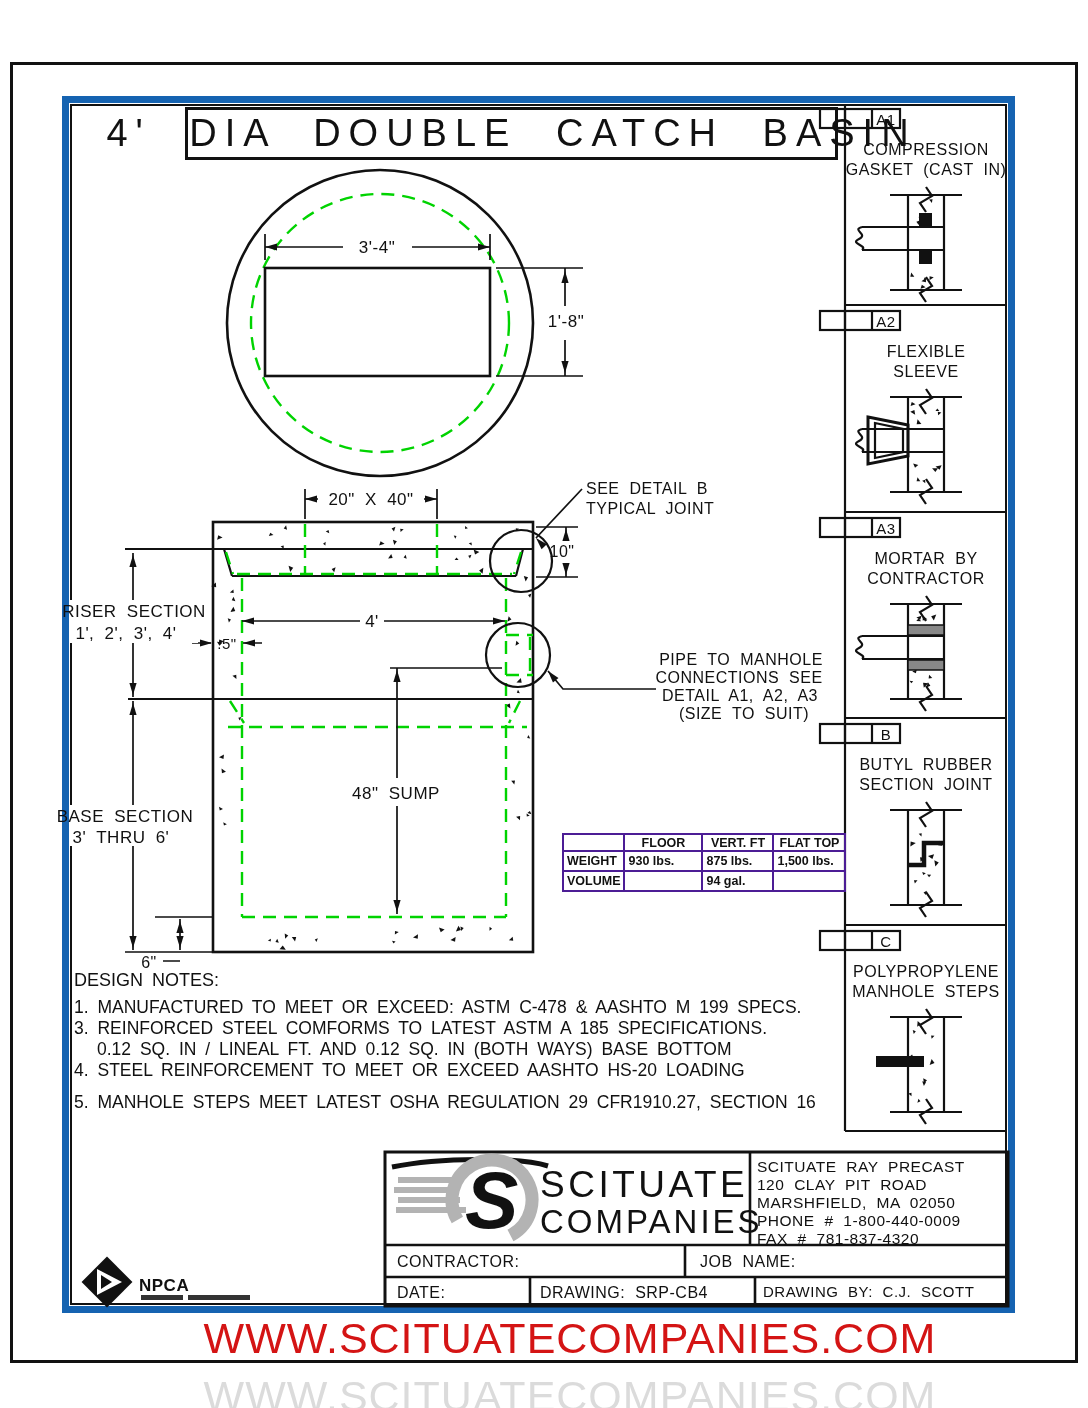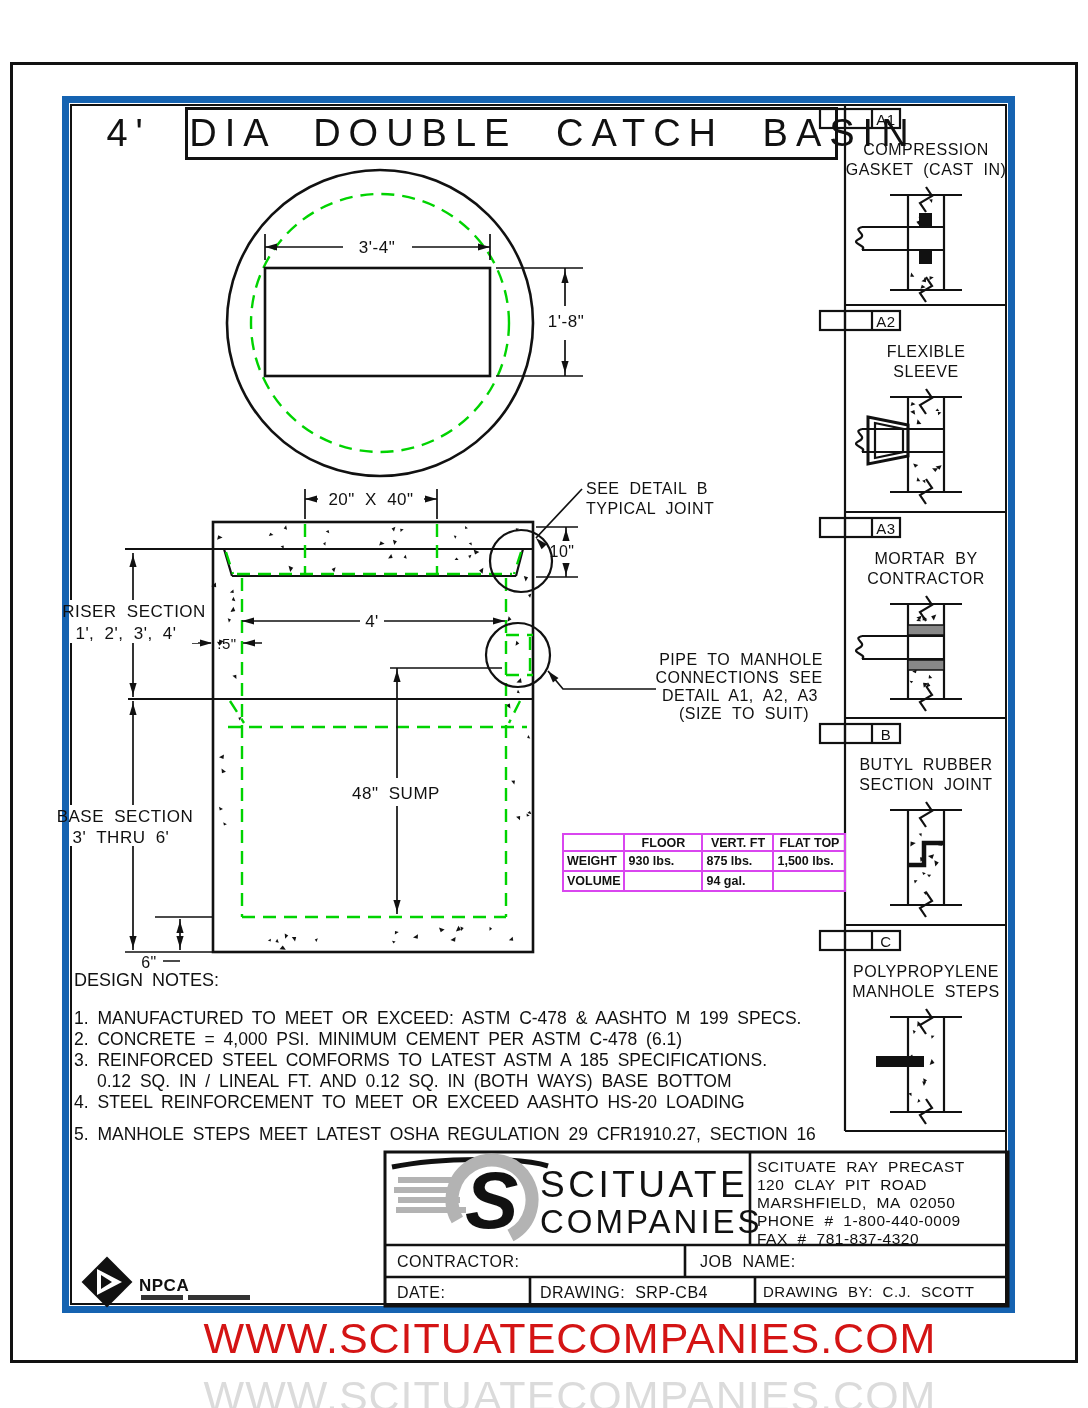--- a/index.html
+++ b/index.html
@@ -18,25 +18,25 @@
   svg{position:absolute;left:0;top:0;}
   svg text{font-family:"Liberation Sans",sans-serif;fill:#111;letter-spacing:.5px;word-spacing:5px;}.t15{font-size:15px}.t16{font-size:16px}.t17{font-size:17px}
   .t33{font-size:33px;letter-spacing:3px}.t37{font-size:37px;letter-spacing:3.5px}
   .mid{text-anchor:middle}
   .k18{stroke:#111;stroke-width:1.7;fill:none}
   .k2{stroke:#111;stroke-width:2.2;fill:none}
   .k25{stroke:#111;stroke-width:2.6;fill:none}
   .k3{stroke:#111;stroke-width:3;fill:none}
   .grn{stroke:var(--green);stroke-width:2.4;fill:none;stroke-dasharray:13 8}
   .notes{left:74px;top:970px;width:790px;font-size:17.5px;line-height:21px;word-spacing:4px;white-space:nowrap;}
-  .notes .hd{font-size:18px;margin-bottom:17px;}
+  .notes .hd{font-size:18px;margin-bottom:6px;}
   .notes .indent{padding-left:23px;}
   .notes .gap{margin-top:11px;}
   table.wt{left:562px;top:833px;border-collapse:collapse;font-size:12.5px;font-weight:700;position:absolute;}
-  table.wt td{border:2px solid #d946ef;padding:0 3px;height:18px;white-space:nowrap;}
+  table.wt td{border:2px solid #4c1d95;padding:0 3px;height:18px;white-space:nowrap;}
   table.wt td.c1{width:52px}.wt td.c2{width:70px}.wt td.c3{width:63px}.wt td.c4{width:64px}
   table.wt tr.h td{height:15px;text-align:center;}
   .url{left:0;top:1314px;width:1088px;text-align:center;font-size:43px;color:var(--red);
        letter-spacing:1px;white-space:nowrap;padding-left:26px;}
   .url.ghost{top:1372px;color:#999;opacity:.35;}
 </style>
 </head>
 <body>
 
 <div class="page">
@@ -394,21 +394,20 @@
         <path d="M0 0 L-12 3.6 L-12 -3.6 Z" transform="translate(180 921) rotate(-90)" fill="#111"></path>
         <path d="M0 0 L-12 3.6 L-12 -3.6 Z" transform="translate(180 948) rotate(90)" fill="#111"></path>
         <path d="M0 0 L-12 3.6 L-12 -3.6 Z" transform="translate(536 538) rotate(227)" fill="#111"></path>
         <path d="M0 0 L-12 3.6 L-12 -3.6 Z" transform="translate(548 671) rotate(230)" fill="#111"></path>
       </g>
   </svg>
 
   <div class="abs notes">
     <div class="hd">DESIGN NOTES:</div>
     <div>1. MANUFACTURED TO MEET OR EXCEED:  ASTM C-478 &amp; AASHTO M 199 SPECS.</div>
-    <div>2. CONCRETE = 4,000 PSI. MINIMUM CEMENT PER ASTM C-478 (6.1)</div>
     <div>3. REINFORCED STEEL COMFORMS TO LATEST ASTM A 185 SPECIFICATIONS.</div>
     <div class="indent">0.12 SQ. IN / LINEAL FT. AND 0.12 SQ. IN (BOTH WAYS) BASE BOTTOM</div>
     <div>4. STEEL REINFORCEMENT TO MEET OR EXCEED AASHTO HS-20 LOADING</div>
     <div class="gap">5. MANHOLE STEPS MEET LATEST OSHA REGULATION 29 CFR1910.27, SECTION 16</div>
   </div>
 
   <table class="wt">
     <tbody>
         <tr class="h">
       <td class="c1"></td>

